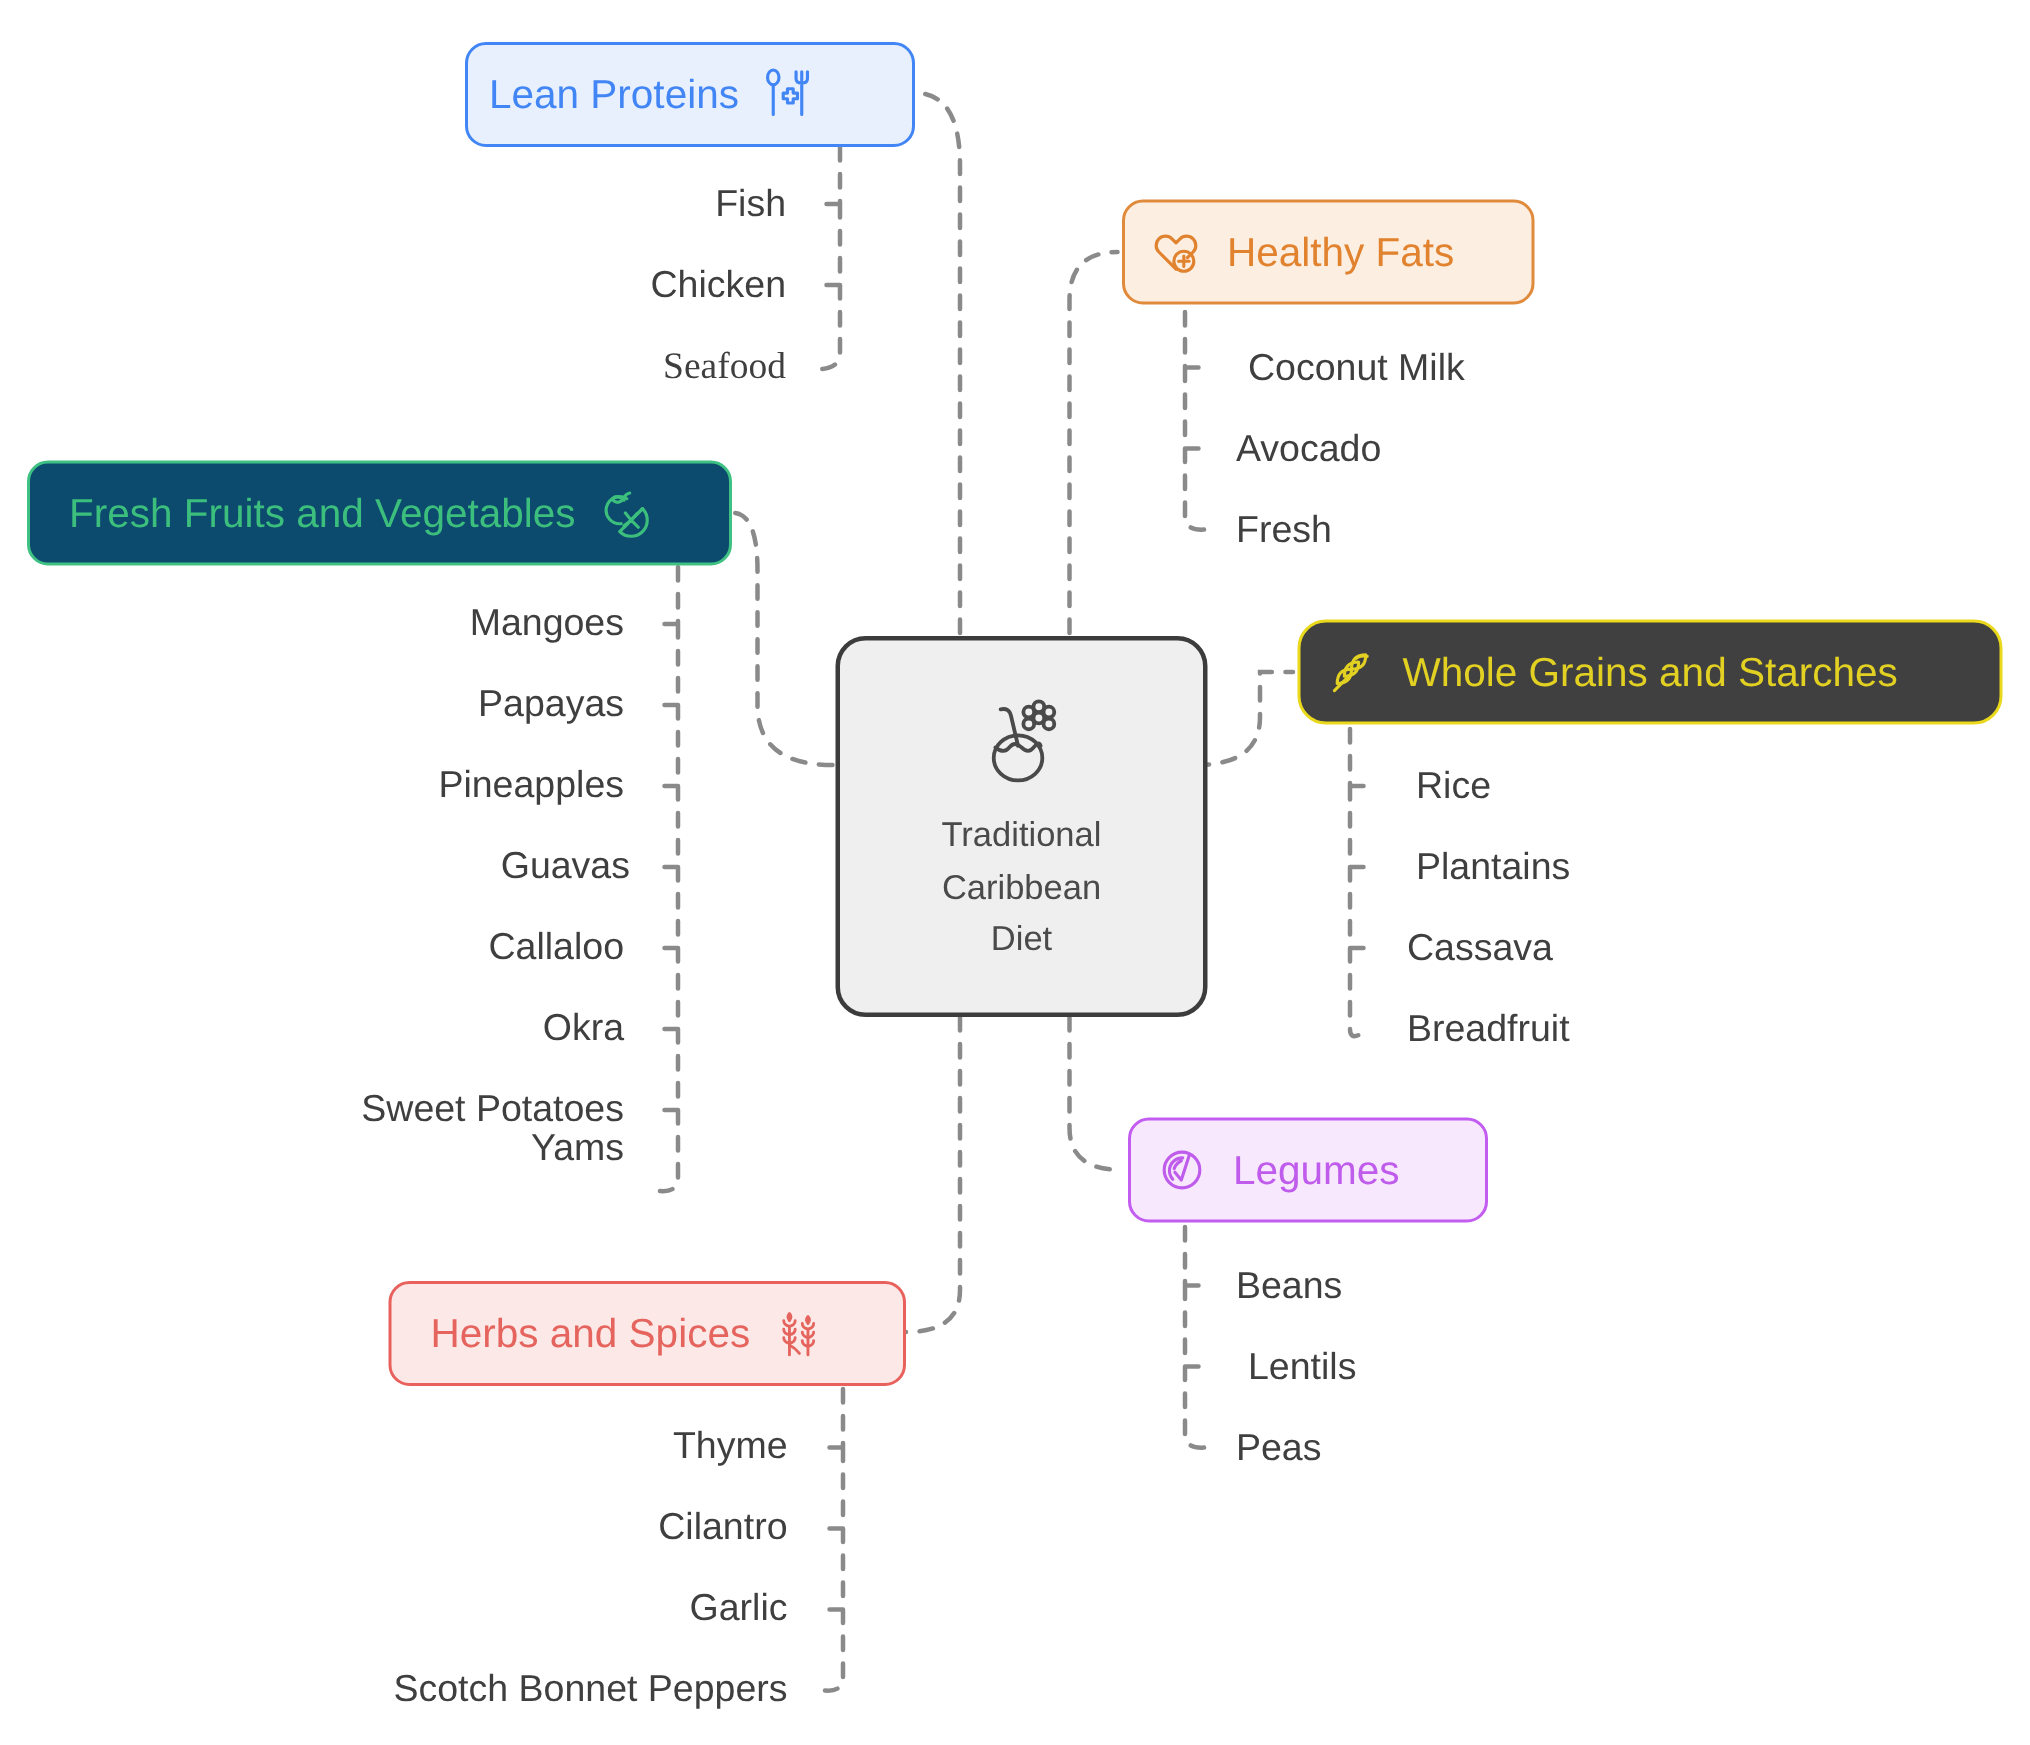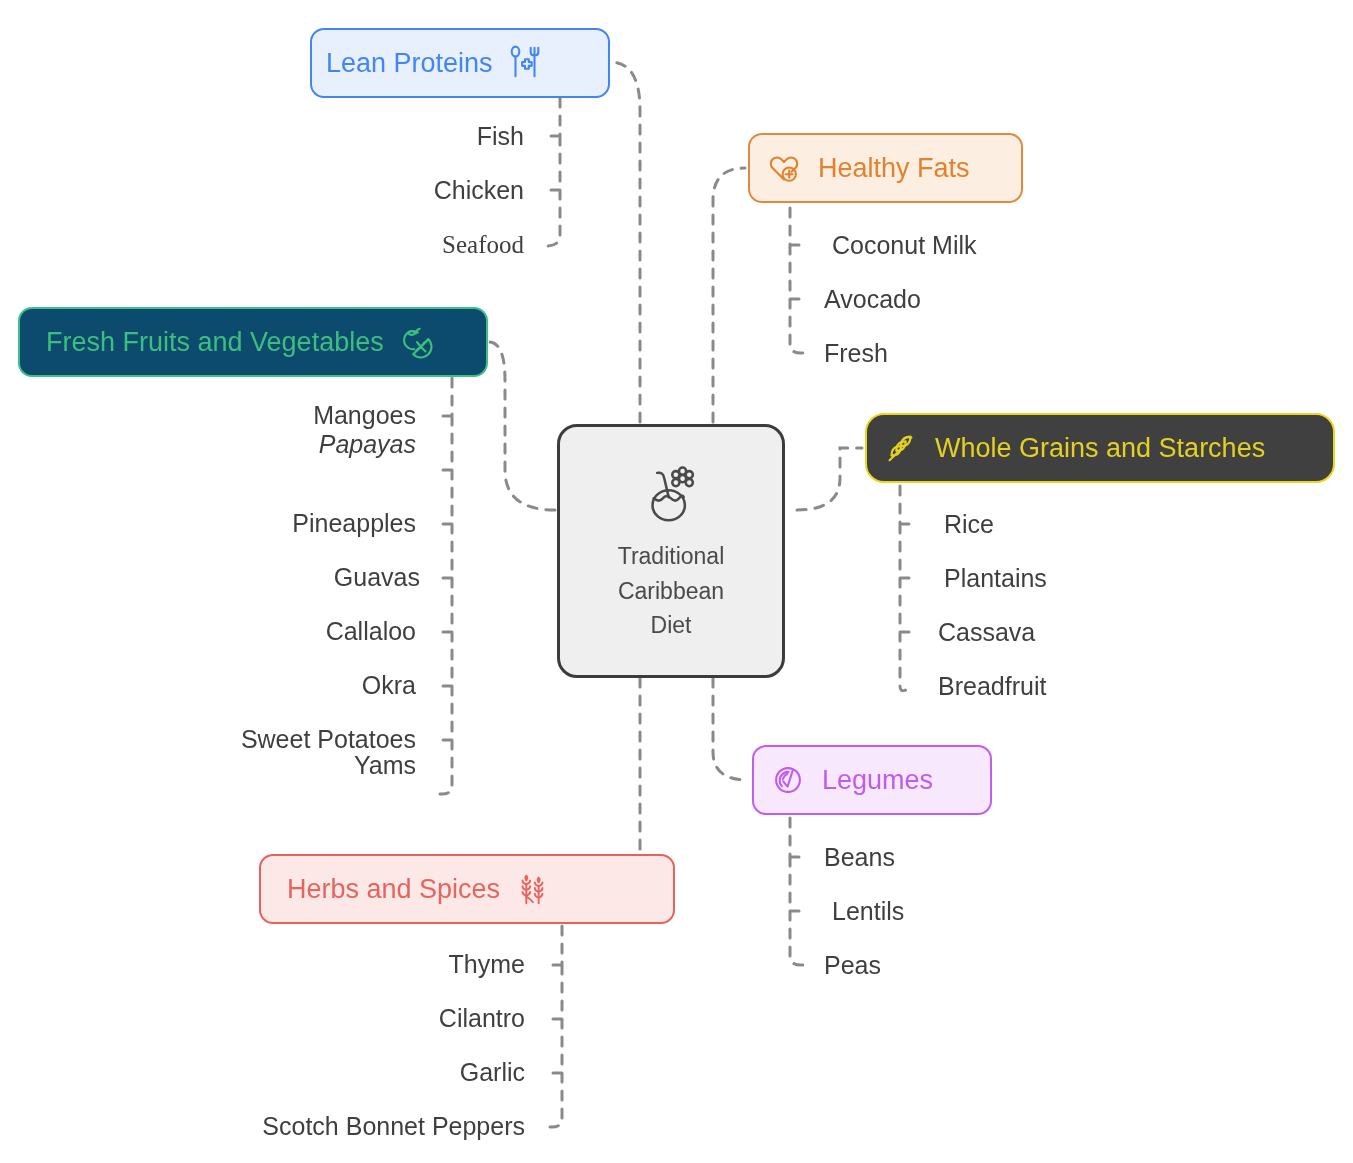--- a/index.html
+++ b/index.html
@@ -108,21 +108,21 @@
       <path d="M452,378 L452,416 M452,416 L437,416 M452,416 L452,470 M452,470 L437,470 M452,470 L452,524 M452,524 L437,524 M452,524 L452,578 M452,578 L437,578 M452,578 L452,632 M452,632 L437,632 M452,632 L452,686 M452,686 L437,686 M452,686 L452,740 M452,740 L437,740 M452,740 L452,785 Q452,795 440,794"></path>
 
       <path d="M900,486 L900,524 M900,524 L916,524 M900,524 L900,578 M900,578 L916,578 M900,578 L900,632 M900,632 L916,632 M900,632 L900,686 Q900,696 913,685"></path>
 
       <path d="M790,818 L790,857 M790,857 L806,857 M790,857 L790,911 M790,911 L806,911 M790,911 L790,956 Q790,966 803,965"></path>
 
       <path d="M562,926 L562,965 M562,965 L547,965 M562,965 L562,1019 M562,1019 L547,1019 M562,1019 L562,1073 M562,1073 L547,1073 M562,1073 L562,1118 Q562,1128 550,1127"></path>
     </g>
   </svg>
 
-  <div id="center-node" style="left:557px; top:424px; width:228px; height:254px;">
+  <div id="center-node" style="left:557px; top:424px; width:248px; height:254px;">
     <span class="cico">
       <svg viewBox="0 0 64 64" width="74" height="74" fill="none" stroke="#4a4a4a" stroke-width="2.2" stroke-linecap="round" stroke-linejoin="round">
         <path d="M16,40 a14,13 0 1,0 28,0 a14,13 0 1,0 -28,0"></path>
         <path d="M17,34 q5,4 8,0 t7,0 t7,0 t4,-1"></path>
         <path d="M30,33 L26,16 q-1,-5 -6,-4"></path>
         <circle cx="42" cy="17" r="3.1"></circle>
         <circle cx="42" cy="10.5" r="3.1"></circle>
         <circle cx="47.8" cy="13.6" r="3.1"></circle>
         <circle cx="47.8" cy="20.4" r="3.1"></circle>
         <circle cx="36.2" cy="13.6" r="3.1"></circle>
@@ -171,21 +171,21 @@
       <svg viewBox="0 0 40 40" width="38" height="38" fill="none" stroke="#3cbf7d" stroke-width="2.2" stroke-linecap="round" stroke-linejoin="round">
         <path d="M22,10 a9.5,9.5 0 1,0 -4,17.5"></path>
         <path d="M20,11 q0,-4 4,-5"></path>
         <path d="M19.5,10.5 q-5,-4 -8,0 q4,4 8,0z"></path>
         <path d="M33,17 L17,33 a11.3,11.3 0 0,0 16,-16 z"></path>
         <path d="M25,25 L33,17 M25,25 L21,20 M25,25 L20,29 M25,25 L30,30 M25,25 L29,20.5 M25,25 L20.5,29.5"></path>
       </svg>
     </span>
   </div>
   <div class="leaf r-align" style="left:156px; top:403px; width:260px;">Mangoes</div>
-  <div class="leaf r-align" style="left:156px; top:432px; width:260px;font-style:italic;">Papayas</div>
+  <div class="leaf r-align" style="left:156px; top:457px; width:260px;">Papayas</div>
   <div class="leaf r-align" style="left:156px; top:511px; width:260px;">Pineapples</div>
   <div class="leaf r-align" style="left:160px; top:565px; width:260px;">Guavas</div>
   <div class="leaf r-align" style="left:156px; top:619px; width:260px;">Callaloo</div>
   <div class="leaf r-align" style="left:156px; top:673px; width:260px;">Okra</div>
   <div class="leaf r-align" style="left:156px; top:727px; width:260px;">Sweet Potatoes</div>
   <div class="leaf r-align" style="left:156px; top:753px; width:260px;">Yams</div>
 
   <div class="node icon-left" style="left:865px; top:413px; width:470px; height:70px; border-color:#ead81c; background:#404040;border-radius:19px;">
     <span class="ic">
       <svg viewBox="0 0 40 40" width="38" height="38" fill="none" stroke="#e2d022" stroke-width="2.2" stroke-linecap="round" stroke-linejoin="round">
@@ -211,21 +211,21 @@
         <path d="M14.5,19 q1.5,-4 5,-5.5"></path>
         <path d="M15,21.5 L19.5,27 L25,10"></path>
       </svg>
     </span>
     <span class="label" style="color:#bf5cec;">Legumes</span>
   </div>
   <div class="leaf l-align" style="left:824px; top:845px;">Beans</div>
   <div class="leaf l-align" style="left:832px; top:899px;">Lentils</div>
   <div class="leaf l-align" style="left:824px; top:953px;">Peas</div>
 
-  <div class="node icon-right" style="left:259px; top:854px; width:416px; height:70px; border-color:#e8615c; background:#fce9e7;">
+  <div class="node icon-right" style="left:259px; top:854px; width:345px; height:70px; border-color:#e8615c; background:#fce9e7;">
     <span class="label" style="color:#e5645e; margin-left:12px;">Herbs and Spices</span>
     <span class="ic">
       <svg viewBox="0 0 40 40" width="38" height="38" fill="none" stroke="#e5645e" stroke-width="2" stroke-linecap="round" stroke-linejoin="round">
         <path d="M14,35 q0,-10 0,-20"></path>
         <path d="M14,15 q-4,-1 -4,-4 M14,15 q4,-1 4,-4 M14,21 q-4,-1 -4,-4 M14,21 q4,-1 4,-4 M14,27 q-4,-1 -4,-4 M14,27 q4,-1 4,-4 M14,11 q-2,-3 0,-5 q2,2 0,5"></path>
         <path d="M27,35 q0,-9 0,-18"></path>
         <path d="M27,17 q-4,-1 -4,-4 M27,17 q4,-1 4,-4 M27,23 q-4,-1 -4,-4 M27,23 q4,-1 4,-4 M27,29 q-4,-1 -4,-4 M27,29 q4,-1 4,-4 M27,13 q-2,-3 0,-5 q2,2 0,5"></path>
         <path d="M14,28 q4,2 7,6"></path>
       </svg>
     </span>

